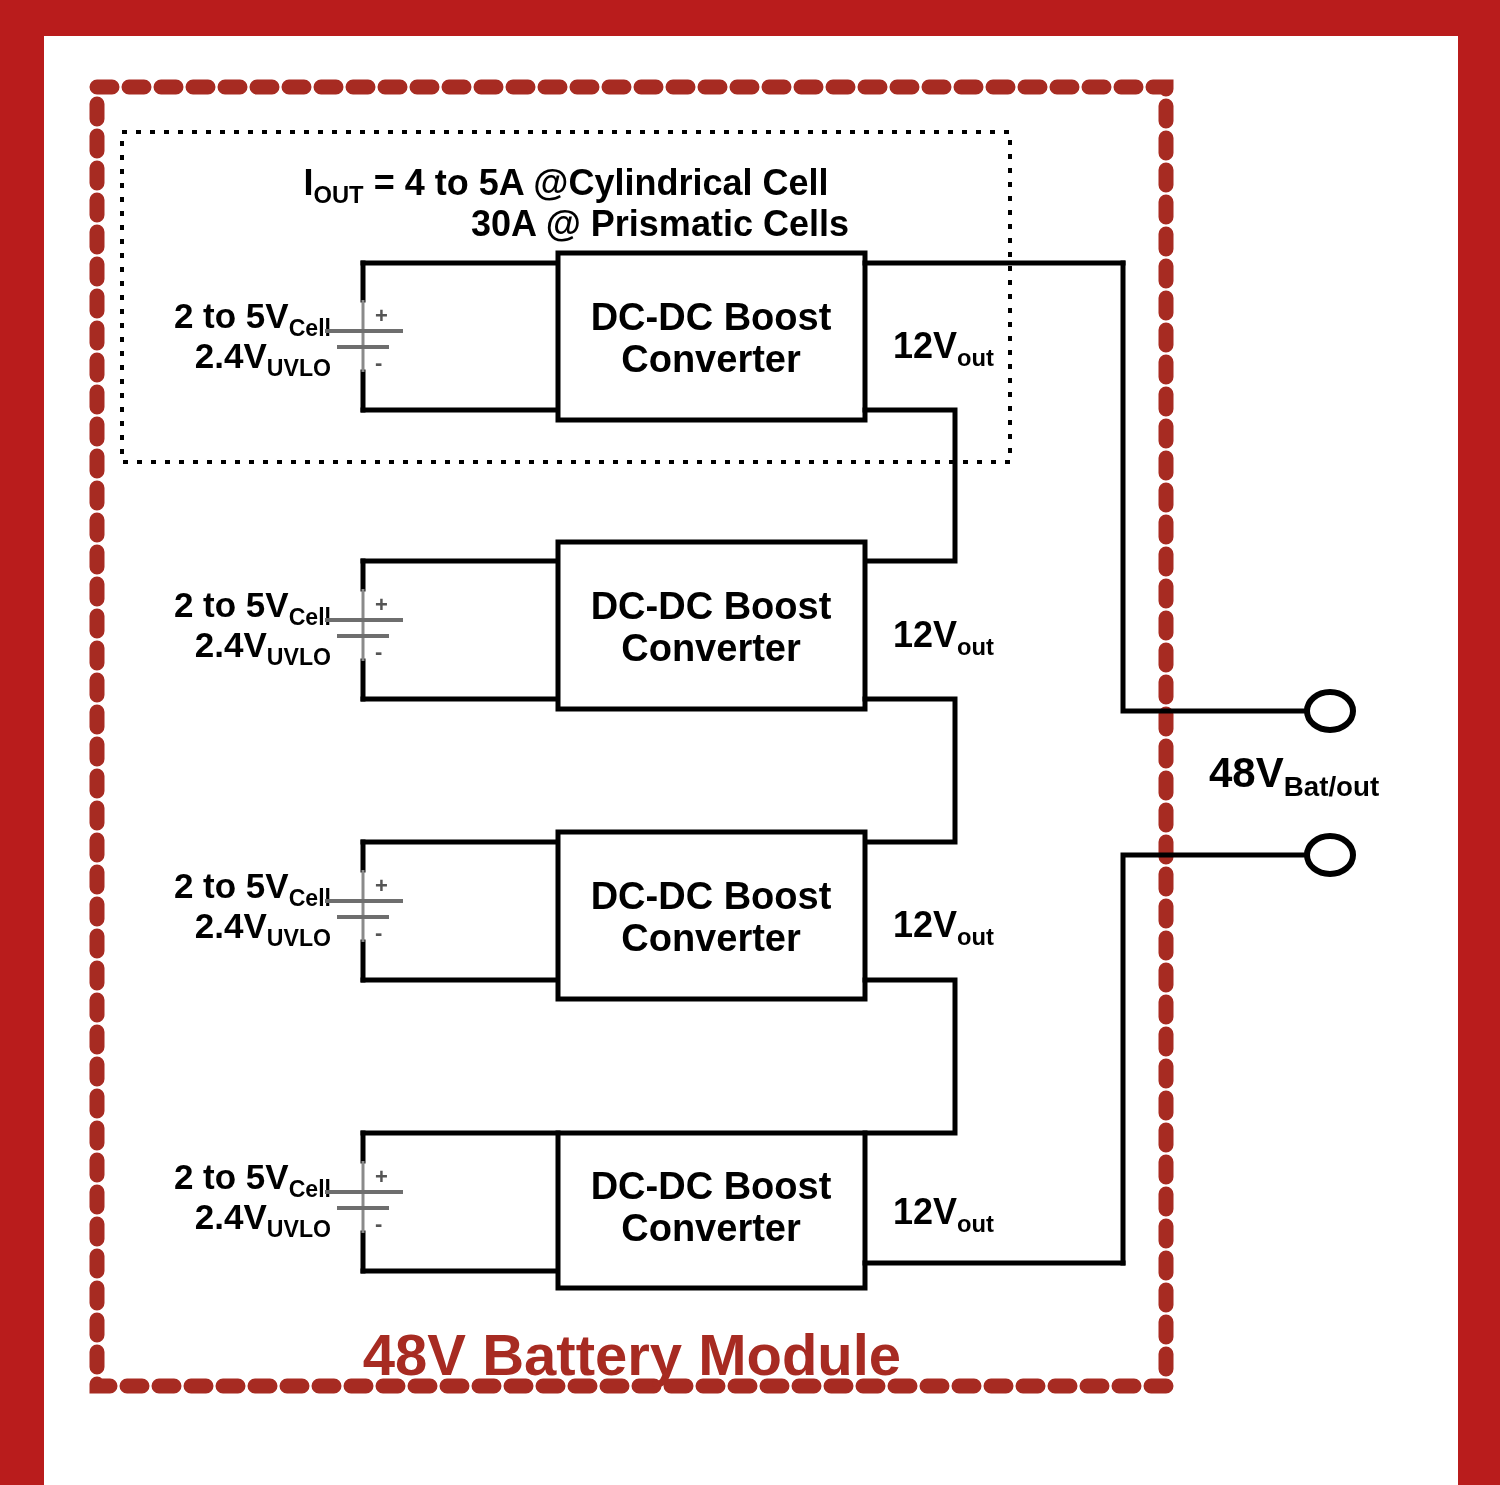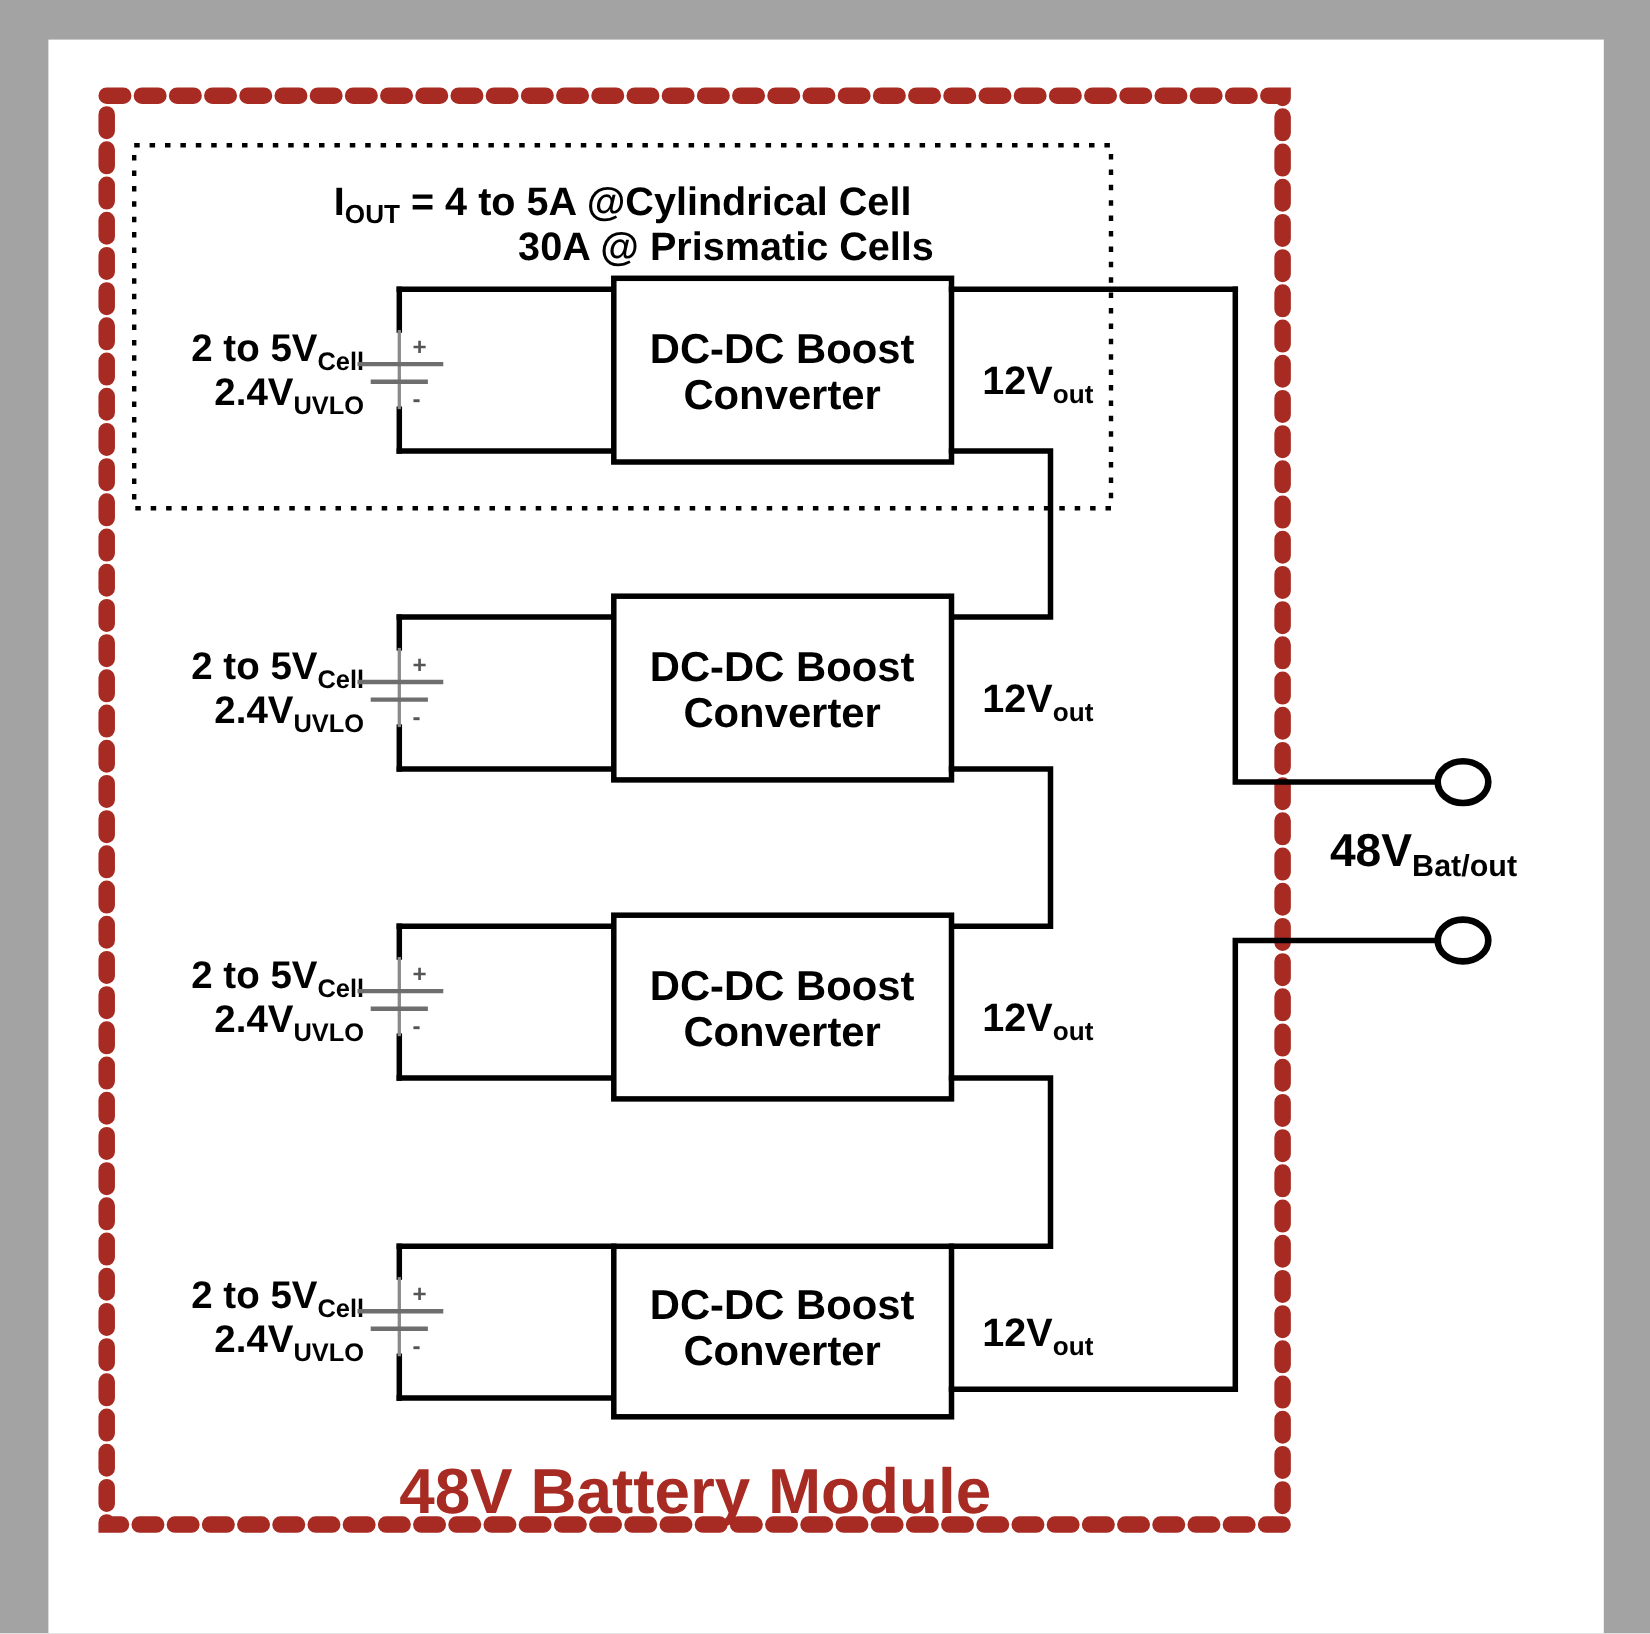--- a/index.html
+++ b/index.html
@@ -6,21 +6,21 @@
   html, body {
     margin: 0;
     padding: 0;
     background: #f0f0f0;
     font-family: "Liberation Sans", sans-serif;
   }
   #stage {
     position: relative;
     width: 1500px;
     height: 1485px;
-    background: #a3a3a3;
+    background: #b91c1c;
     overflow: hidden;
   }
   #page {
     position: absolute;
     left: 44px;
     top: 36px;
     width: 1414px;
     height: 1449px;
     background: #ffffff;
   }

